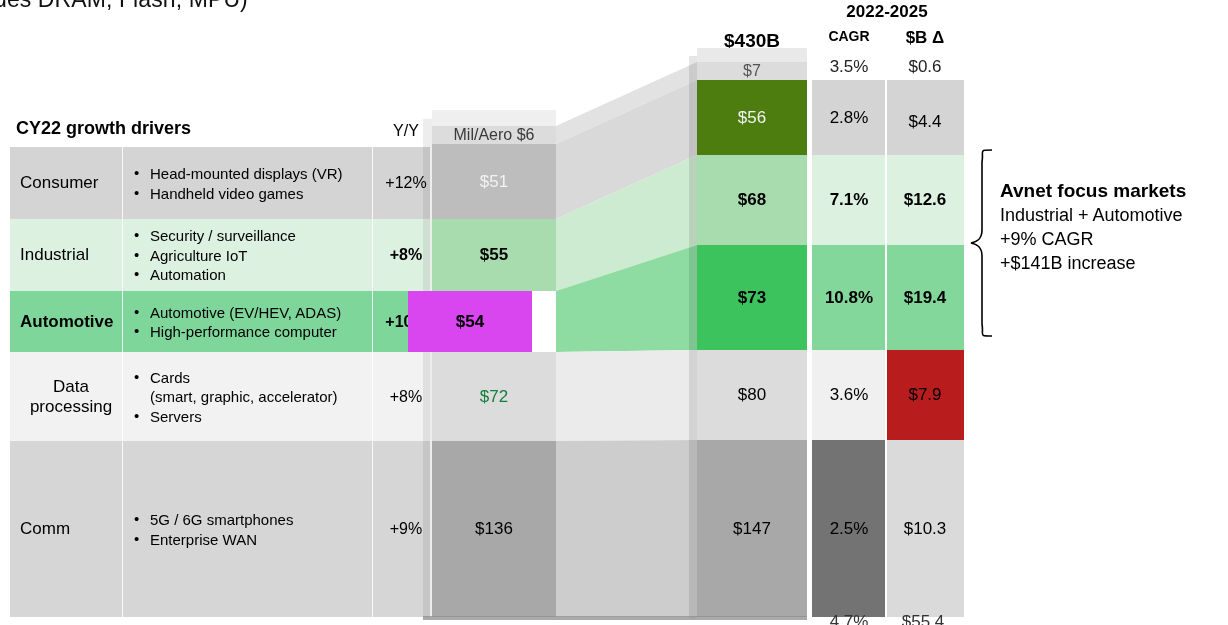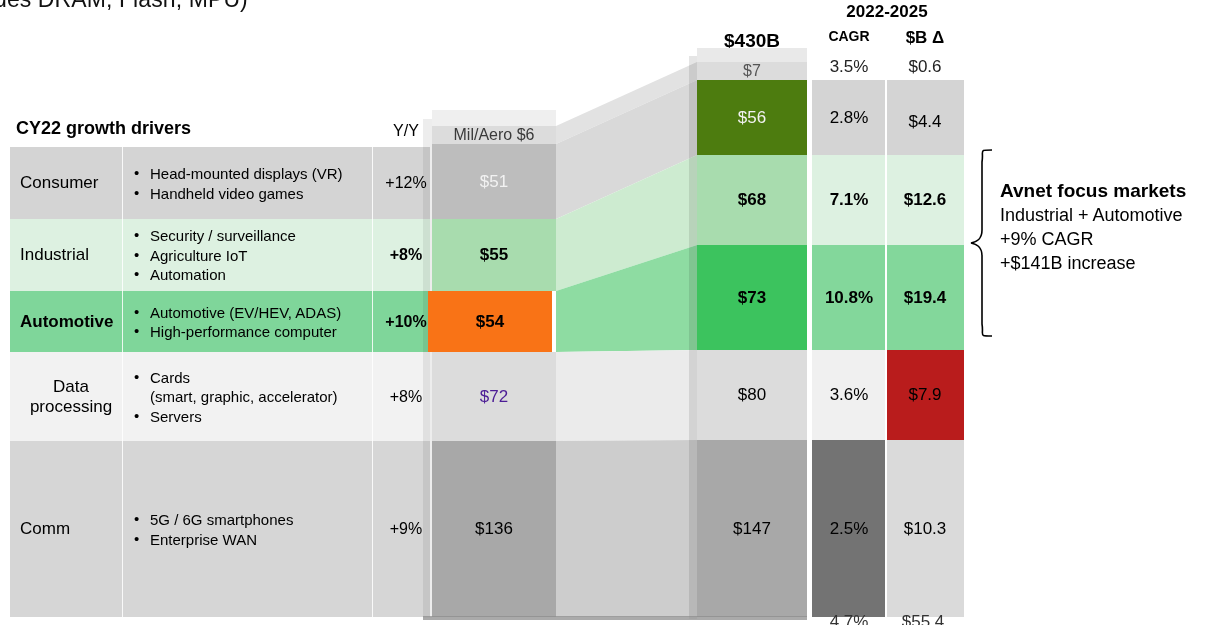--- a/index.html
+++ b/index.html
@@ -173,25 +173,25 @@
       <div style="position: absolute; left: 423px; top: 119px; width: 9px; height: 499px; background: rgba(0, 0, 0, 0.07);"></div>
       <div class="seg" style="left: 432px; top: 126px; width: 124px; height: 18px; background: rgb(220, 220, 220);">
         <div class="lbl" style="font-size: 16px; color: rgb(58, 58, 58);">Mil/Aero $6</div>
       </div>
       <div class="seg" style="left: 432px; top: 144px; width: 124px; height: 75px; background: rgb(189, 189, 189);">
         <div class="lbl" style="color: rgb(242, 242, 242);">$51</div>
       </div>
       <div class="seg" style="left: 432px; top: 219px; width: 124px; height: 72px; background: rgb(168, 220, 174);">
         <div class="lbl b" style="color: rgb(0, 0, 0);">$55</div>
       </div>
-      <div class="seg" style="left: 428px; top: 291px; width: 124px; height: 61px; background: #f97316;">
+      <div class="seg" style="left: 408px; top: 291px; width: 124px; height: 61px; background: #d946ef;">
         <div class="lbl b" style="color: rgb(0, 0, 0);">$54</div>
       </div>
       <div class="seg" style="left: 432px; top: 352px; width: 124px; height: 89px; background: rgb(220, 220, 220);">
-        <div class="lbl" style="color: #4c1d95; text-align: center;">$72</div>
+        <div class="lbl" style="color: #15803d; text-align: center;">$72</div>
       </div>
       <div class="seg" style="left: 432px; top: 441px; width: 124px; height: 176px; background: rgb(168, 168, 168);">
         <div class="lbl" style="color: rgb(0, 0, 0);">$136</div>
       </div>
     </div>
 
   <div id="bar2025">
       <div class="cap" style="left: 697px; top: 48px; width: 110px; height: 14px; background: rgb(233, 233, 233);"></div>
       <div style="position: absolute; left: 689px; top: 56px; width: 8px; height: 563px; background: rgba(0, 0, 0, 0.1);"></div>
       <div class="seg" style="left: 697px; top: 62px; width: 110px; height: 18px; background: rgb(220, 220, 220);">

